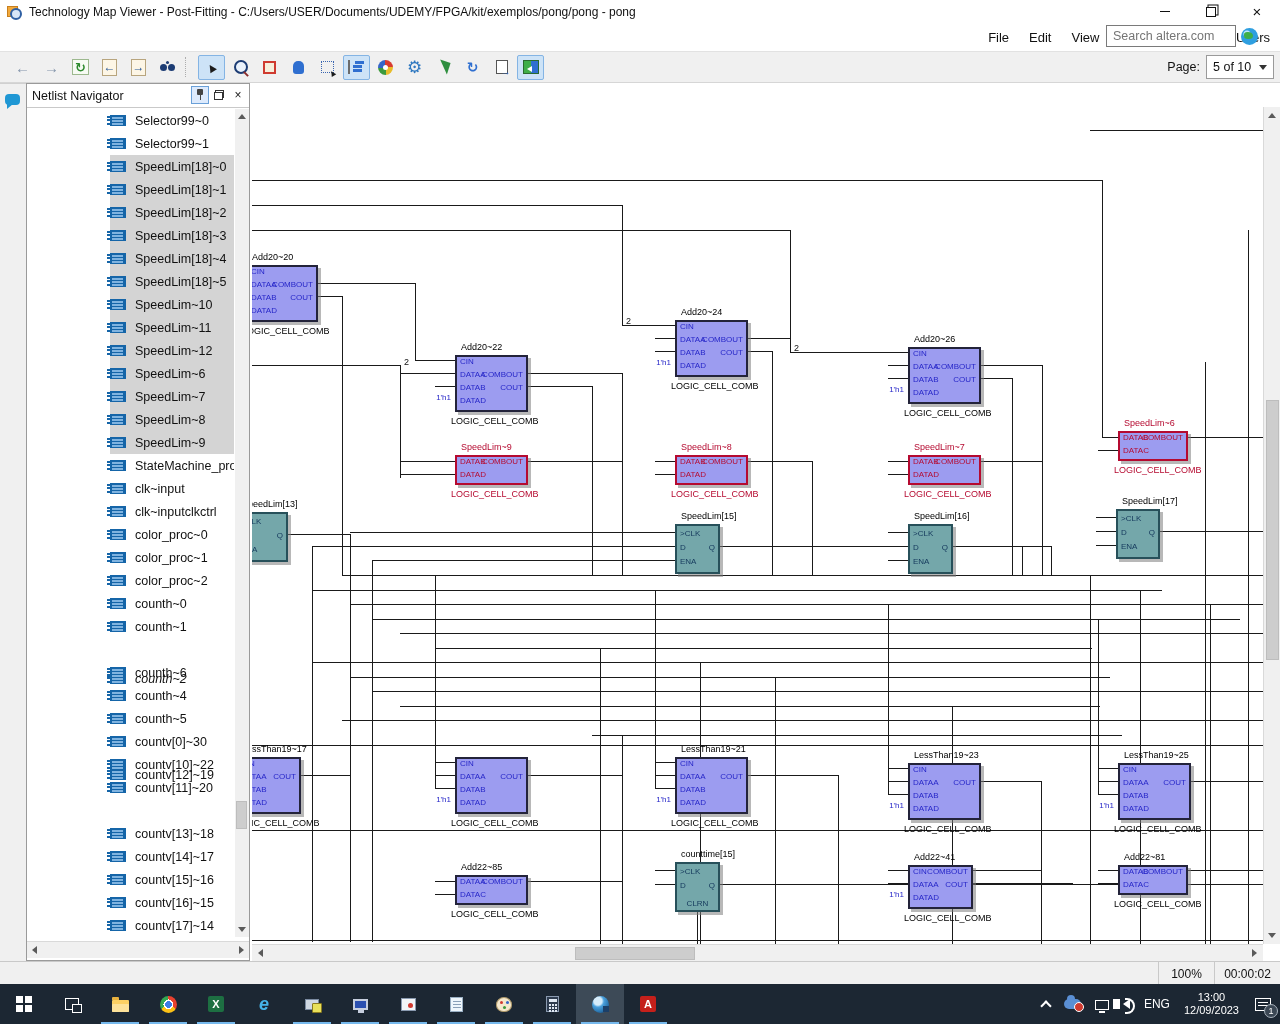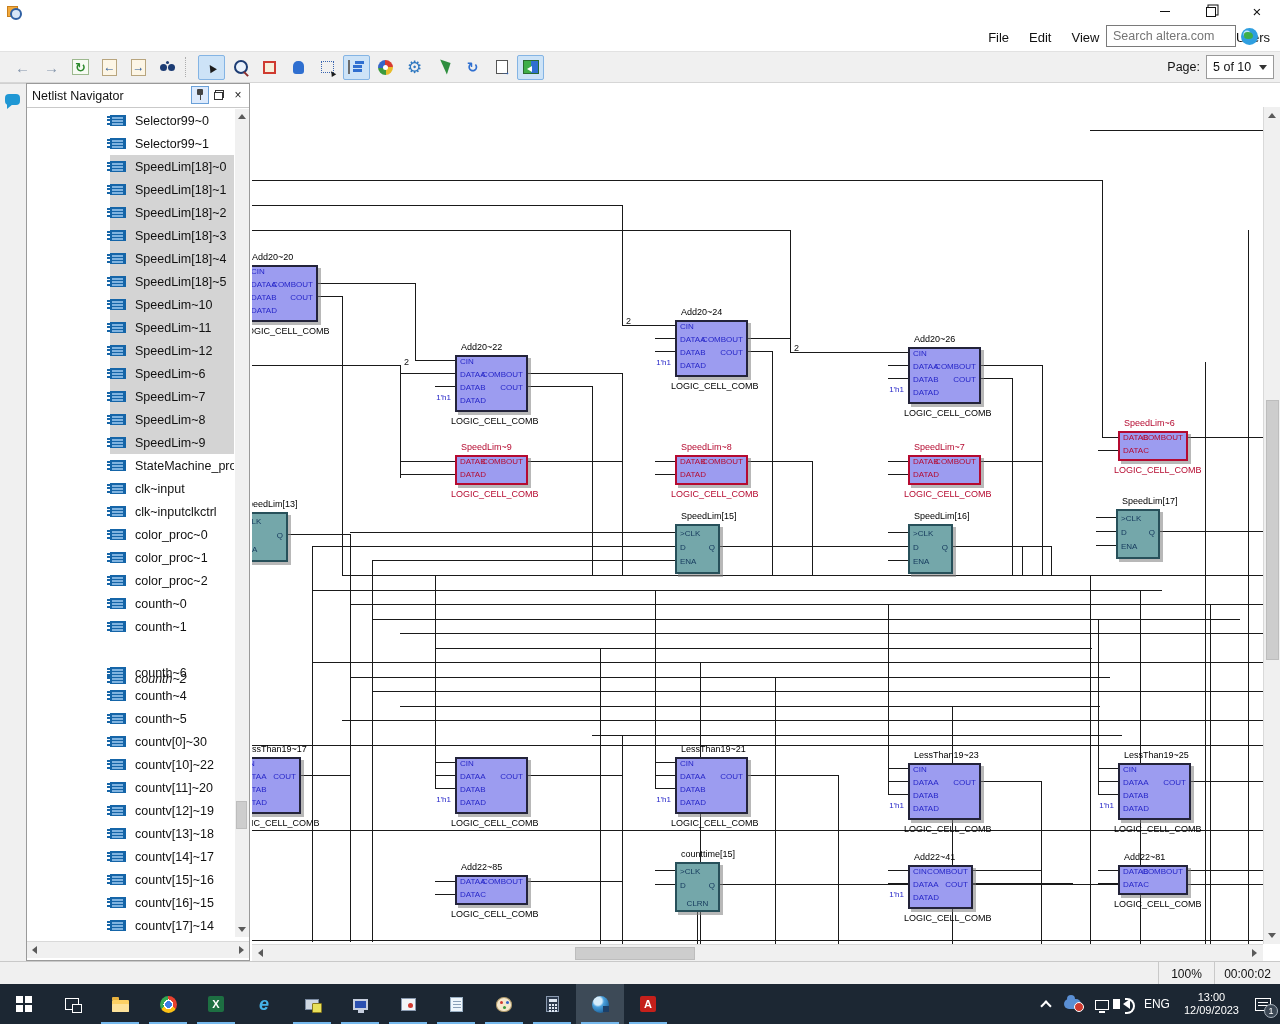--- a/index.html
+++ b/index.html
@@ -177,20 +177,21 @@
   .clock{font-size:11px;text-align:center;line-height:13px;}
   .notif{width:16px;height:13px;border:1px solid #fff;position:relative;}
   .notif::before{content:"";position:absolute;left:2px;top:3px;width:10px;height:1px;background:#fff;box-shadow:0 3px 0 #fff;}
   .badge{position:absolute;right:2px;bottom:6px;width:14px;height:14px;border-radius:50%;background:#3b4754;border:1px solid #aab4be;color:#fff;font-size:9px;display:flex;align-items:center;justify-content:center;}
 </style>
 </head>
 <body>
 
 <div id="titlebar">
   <span class="appic"></span>
+  <span>Technology Map Viewer - Post-Fitting - C:/Users/USER/Documents/UDEMY/FPGA/kit/exemplos/pong/pong - pong</span>
   <div id="wcs">
     <div class="wc wc-min"></div>
     <div class="wc wc-rest"></div>
     <div class="wc wc-close">×</div>
   </div>
 </div>
 
 <div id="menubar">
   <ul id="menu">
       <li>File</li>
@@ -404,21 +405,21 @@
         <span>countv[0]~30</span>
       </div>
       <div class="nav-item" style="top: 644px;">
         <span class="nl-ic"></span>
         <span>countv[10]~22</span>
       </div>
       <div class="nav-item" style="top: 667px;">
         <span class="nl-ic"></span>
         <span>countv[11]~20</span>
       </div>
-      <div class="nav-item" style="top: 690px;">
+      <div class="nav-item" style="top: 654px;">
         <span class="nl-ic"></span>
         <span>countv[12]~19</span>
       </div>
       <div class="nav-item" style="top: 713px;">
         <span class="nl-ic"></span>
         <span>countv[13]~18</span>
       </div>
       <div class="nav-item" style="top: 736px;">
         <span class="nl-ic"></span>
         <span>countv[14]~17</span>

